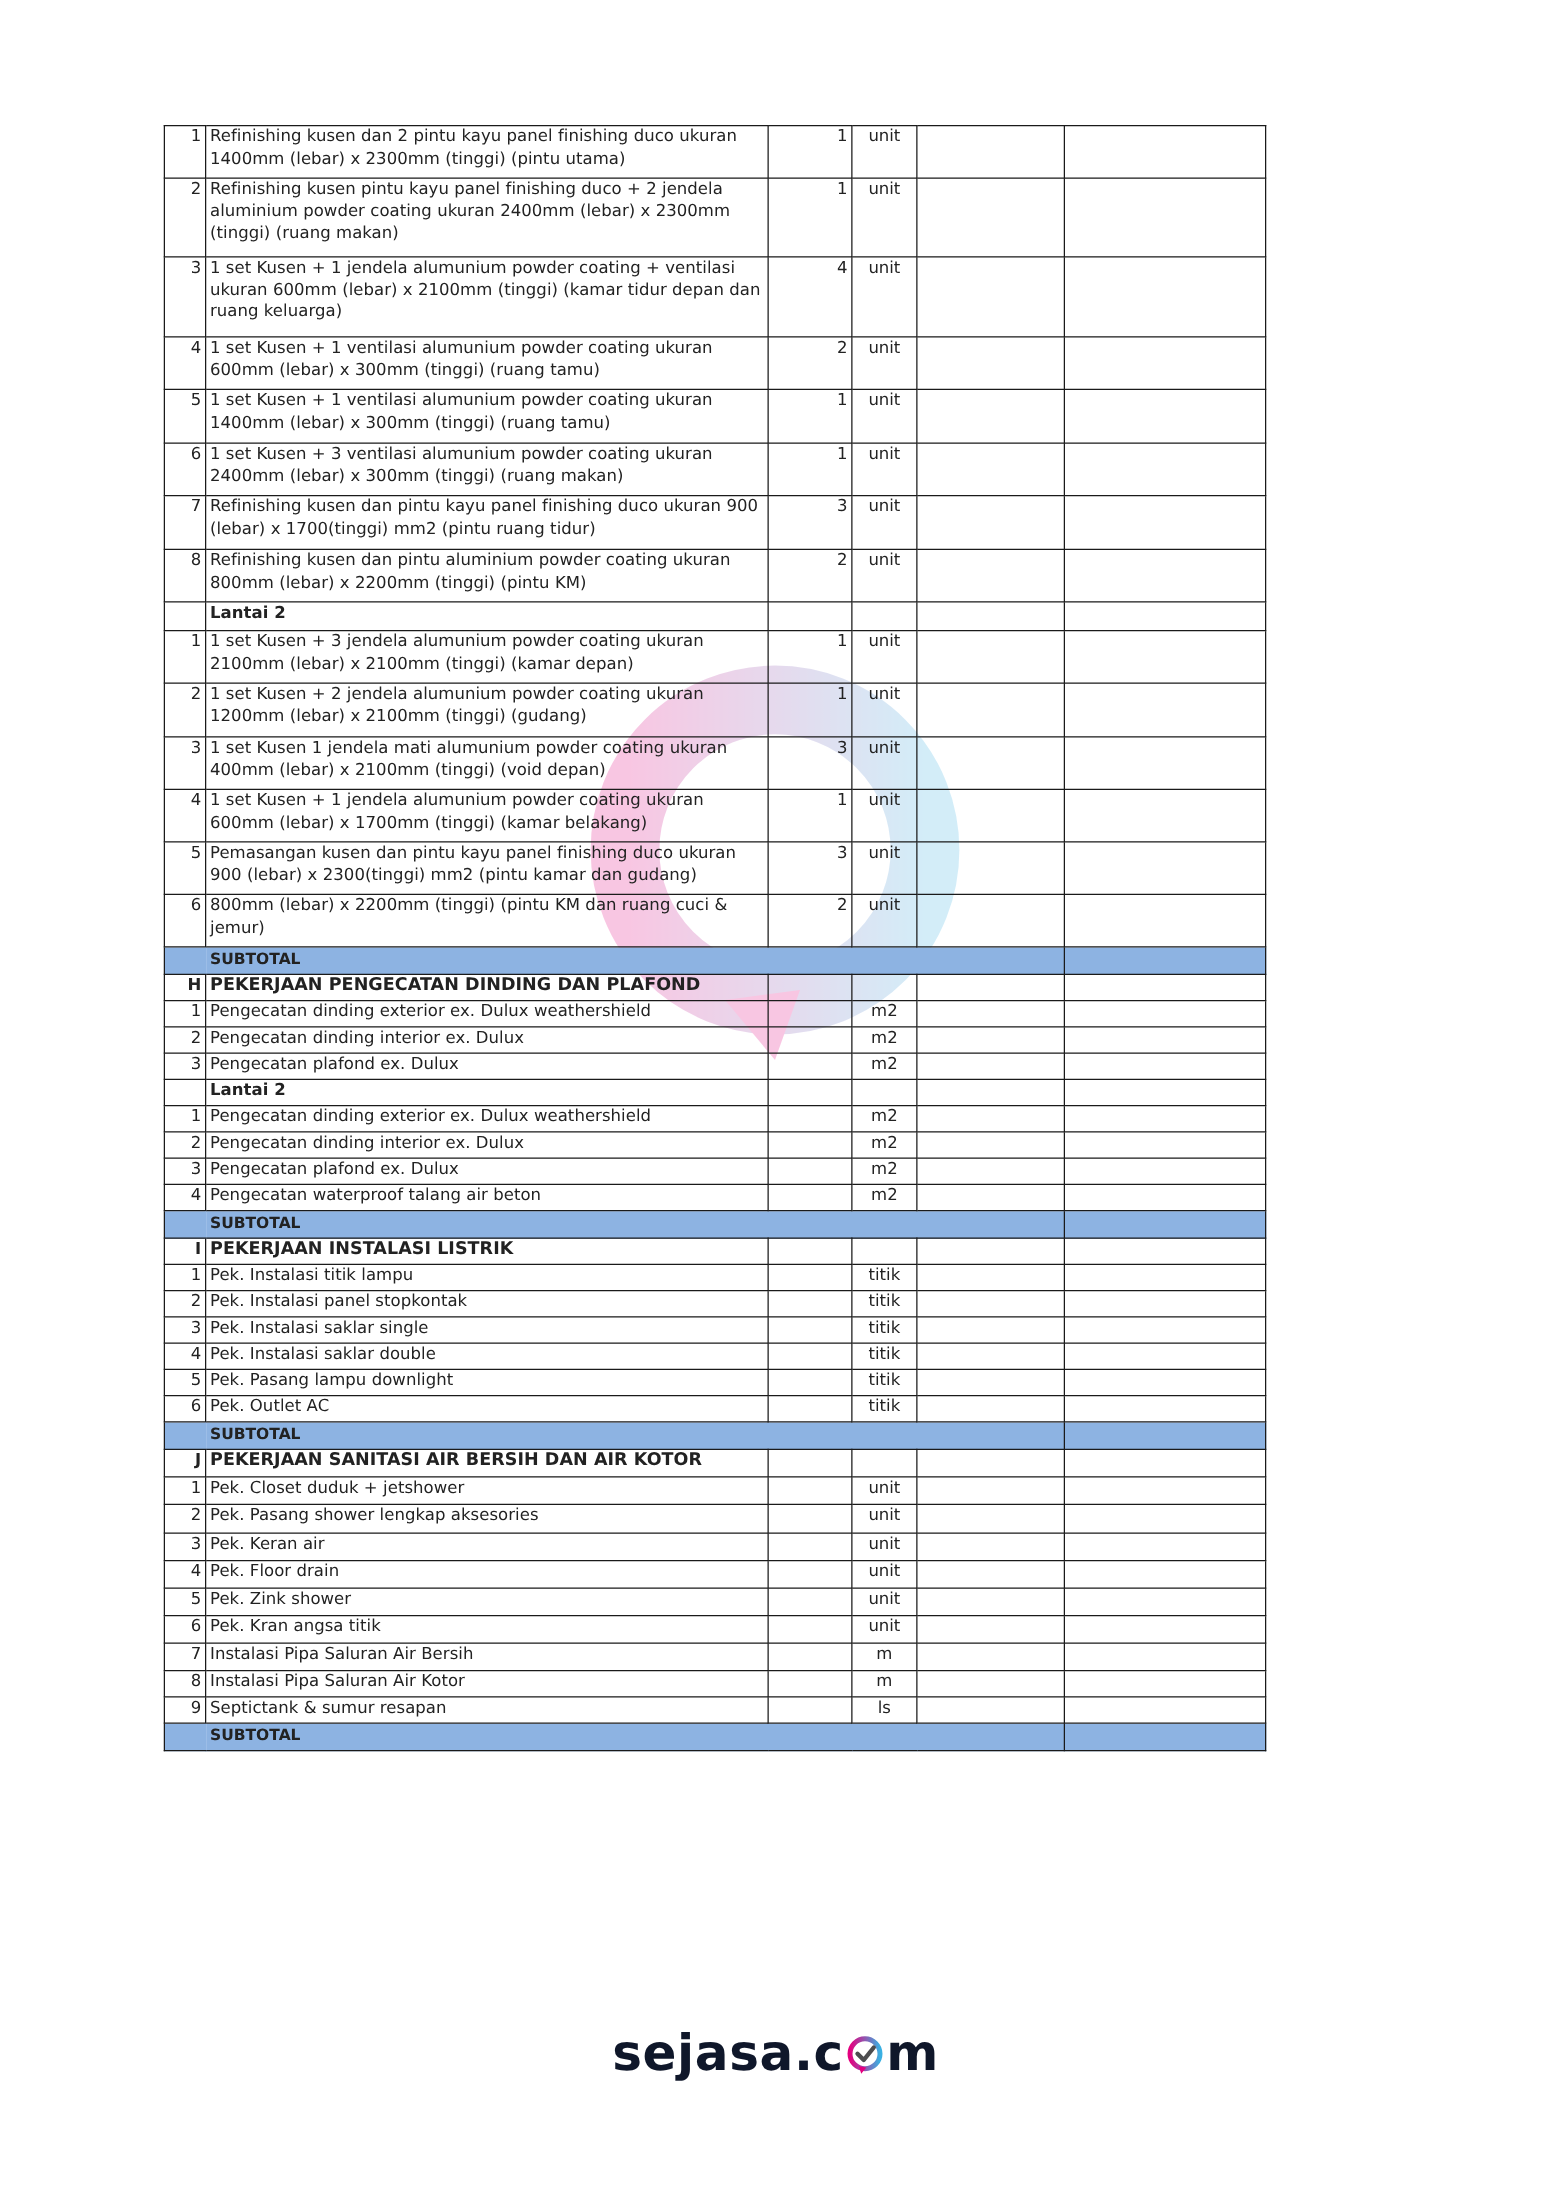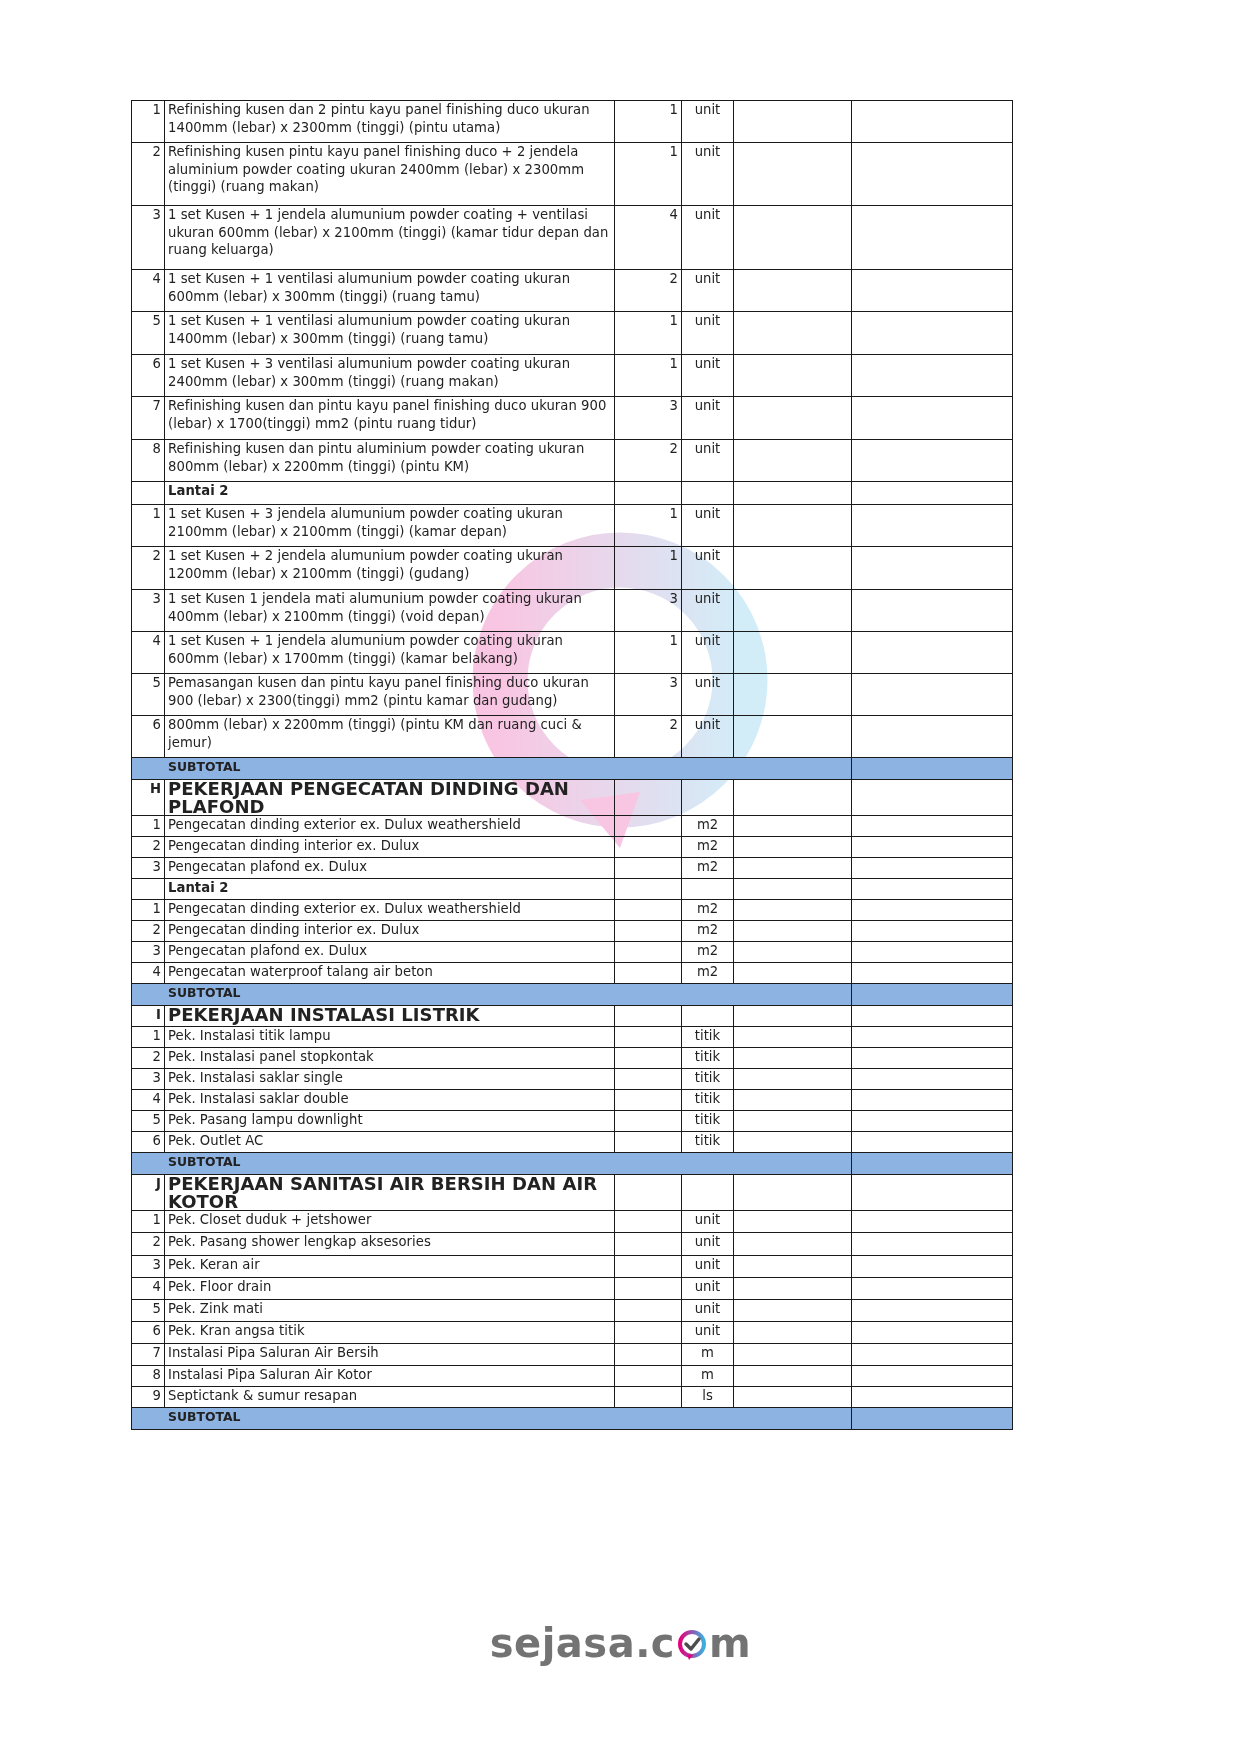--- a/index.html
+++ b/index.html
@@ -17,28 +17,28 @@
   table.rab col.c-qty { width: 67px; }
   table.rab col.c-unit { width: 52px; }
   table.rab col.c-price { width: 118px; }
   table.rab col.c-total { width: 161px; }
   table.rab td { border: 1.6px solid #1a1a1a; padding: 0 3px; vertical-align: top; line-height: 17.5px; }
   td.no { text-align: right; padding-right: 2px; padding-top: 1px; }
   td.desc { padding-left: 3px; padding-top: 1px; letter-spacing: 0.05px; }
   td.qty { text-align: right; padding-right: 4px; padding-top: 1px; }
   td.unit { text-align: center; padding-top: 1px; }
   .bold { font-weight: bold; }
-  .head-desc { font-weight: bold; font-size: 18px; }
+  .head-desc { font-weight: bold; font-size: 14px; }
   tr.subtotal td { background: #8db3e2; border-left-color: #8db3e2; border-right-color: #8db3e2; }
   tr.subtotal td.st-label { font-weight: bold; font-size: 12.4px; padding-right: 2px; border-right: 1.6px solid #1a1a1a; }
   tr.subtotal td.first { border-left: 1.6px solid #1a1a1a; }
   tr.subtotal td.last { border-right: 1.6px solid #1a1a1a; }
 
   .logo { position: absolute; left: 0; width: 1241px; top: 1620px; text-align: center;
-          font-family: "DejaVu Sans", sans-serif; font-weight: bold; font-size: 40px; color: #737373; letter-spacing: 0.5px; }
+          font-family: "DejaVu Sans", sans-serif; font-weight: bold; font-size: 40px; color: #0f172a; letter-spacing: 0.5px; }
   .logo .o-mark { display: inline-block; width: 32px; height: 32px; position: relative; top: 4px; margin: 0 1px; }
 </style>
 </head>
 <body>
 
 <div class="page">
 
   <svg class="watermark" viewBox="0 0 300 320">
     <defs>
       <linearGradient id="wg" x1="0" y1="0" x2="1" y2="0">
@@ -358,21 +358,21 @@
         <tr style="height: 22px;">
           <td class="no">4</td>
           <td class="desc">Pek. Floor drain</td>
           <td class="qty"></td>
           <td class="unit">unit</td>
           <td class="price"></td>
           <td class="total"></td>
         </tr>
         <tr style="height: 22px;">
           <td class="no">5</td>
-          <td class="desc">Pek. Zink mati</td>
+          <td class="desc">Pek. Zink shower</td>
           <td class="qty"></td>
           <td class="unit">unit</td>
           <td class="price"></td>
           <td class="total"></td>
         </tr>
         <tr style="height: 22px;">
           <td class="no">6</td>
           <td class="desc">Pek. Kran angsa titik</td>
           <td class="qty"></td>
           <td class="unit">unit</td>

